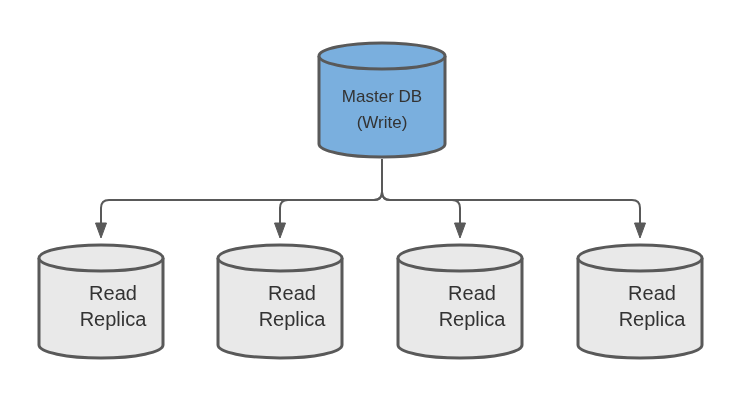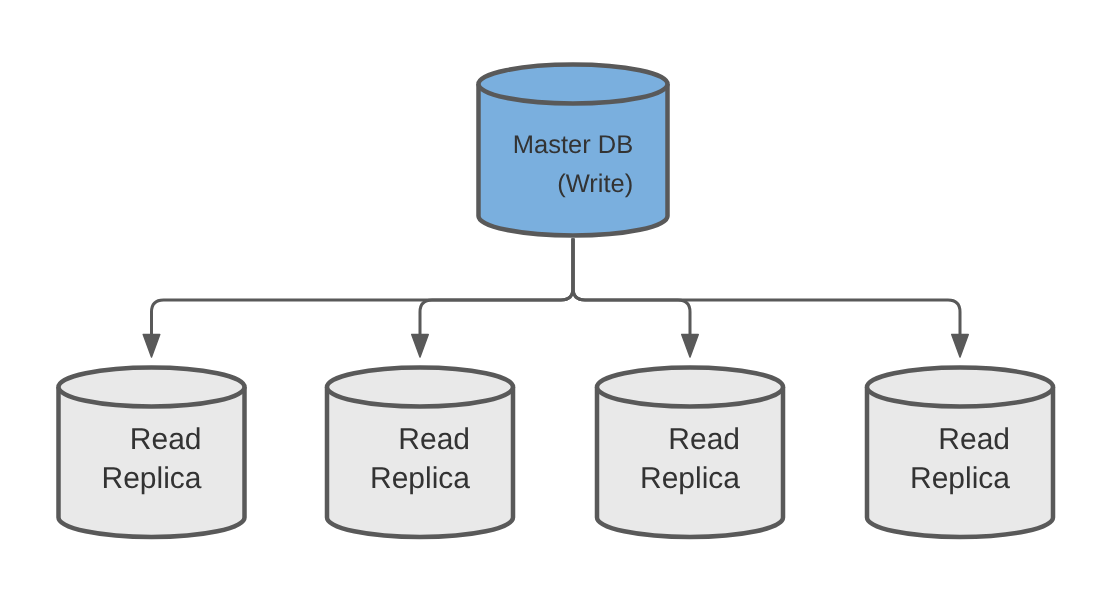--- a/index.html
+++ b/index.html
@@ -35,38 +35,39 @@
   .cyl {
     stroke: var(--stroke-color, #595959);
     stroke-width: 3;
     stroke-linejoin: round;
   }
   .node-label {
     position: absolute;
     display: flex;
     align-items: center;
     justify-content: center;
-    text-align: right;
+    text-align: center;
     white-space: pre-line;
     color: var(--text-color, #333333);
     line-height: 26px;
     user-select: none;
   }
   .master-label {
     left: 319px;
     top: 84px;
     width: 126px;
     height: 52px;
     font-size: 17px;
   }
   .replica-label {
     top: 280px;
     width: 124px;
     height: 52px;
     font-size: 20px;
+    margin-left: 12px;
   }
   .replica-label.r0 { left: 39px; }
   .replica-label.r1 { left: 218px; }
   .replica-label.r2 { left: 398px; }
   .replica-label.r3 { left: 578px; }
 </style>
 </head>
 <body>
 
 <div class="canvas">

